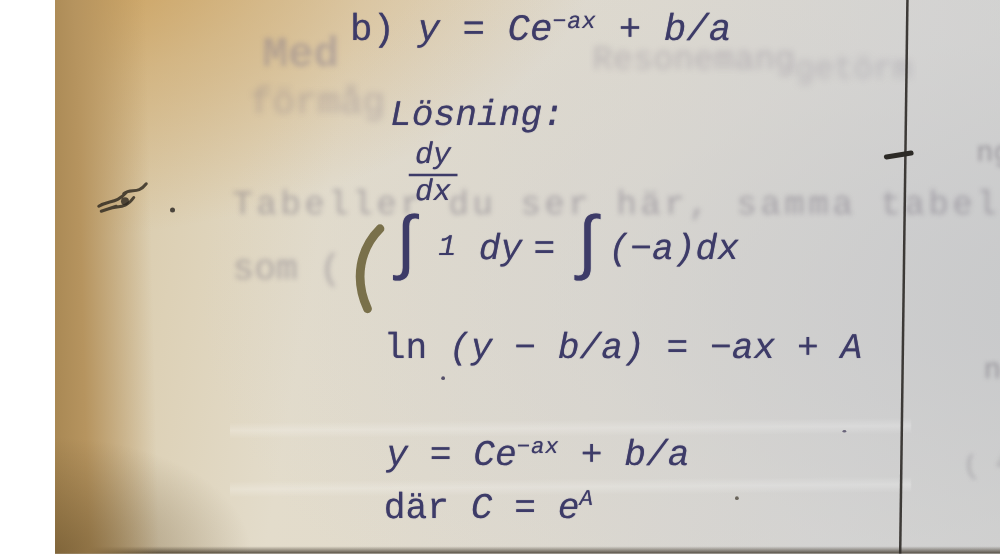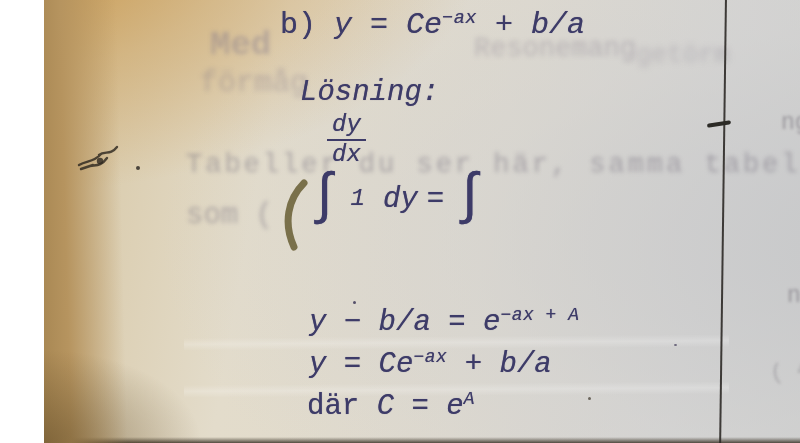--- a/index.html
+++ b/index.html
@@ -61,21 +61,21 @@
   .g8{left:726px;top:356px;font-size:22px;filter:blur(1.8px);transform:rotate(-7deg);color:rgba(105,100,112,0.36);}
   
   .math{
     position:absolute;z-index:5;color:#3d3b68;
     text-shadow:0 0 0.7px rgba(61,59,104,0.75);
     white-space:nowrap;
   }
   .it{font-style:italic;}
   .sup{font-size:0.62em;vertical-align:baseline;position:relative;top:-0.55em;letter-spacing:0.5px;}
   .l1{left:236px;top:8px;font-size:30px;}
-  .l2{left:256px;top:76px;font-size:29px;font-style:italic;}
+  .l2{left:268px;top:76px;font-size:29px;font-style:italic;}
   .l3{left:283px;top:112px;display:flex;align-items:center;font-size:29px;}
   .l4{left:264px;top:176px;display:flex;align-items:center;font-size:29px;}
   .l5{left:263px;top:262px;font-size:29px;}
   .l6{left:265px;top:306px;font-size:29px;}
   .l7{left:265px;top:348px;font-size:29px;}
   .l8{left:263px;top:390px;font-size:29px;}
   .frac{display:inline-flex;flex-direction:column;align-items:center;line-height:1.1;}
   .frac .num{display:block;padding:0 5px 1px 5px;}
   .frac .den{display:block;border-top:2px solid #3d3b68;padding:1px 5px 0 5px;}
   .l3 .frac{font-size:24px;font-style:italic;margin-right:10px;}
@@ -126,26 +126,27 @@
   </div>
 
   <div class="math l4">
     <span class="int">∫</span>
     <span class="frac">
       <span class="num">1</span>
     </span>
     <span class="it dy">dy</span>
     <span class="eq">=</span>
     <span class="int">∫</span>
+    <span class="it">(−a)dx</span>
   </div>
 
+  <div class="math l5">
+    <span>ln</span><span class="it"> (y − b/a) = −ax + A</span>
+  </div>
 
-  <div class="math l6">
-    <span class="it">y − b/a = e</span><span class="it sup">−ax + A</span>
-  </div>
 
   <div class="math l7">
     <span class="it">y = Ce</span><span class="it sup">−ax</span><span class="it"> + b/a</span>
   </div>
 
   <div class="math l8">
     <span>där </span><span class="it"> C = e</span><span class="it sup">A</span>
   </div>
 
   <svg class="pencil-paren" width="32" height="74" viewBox="0 0 32 74">

